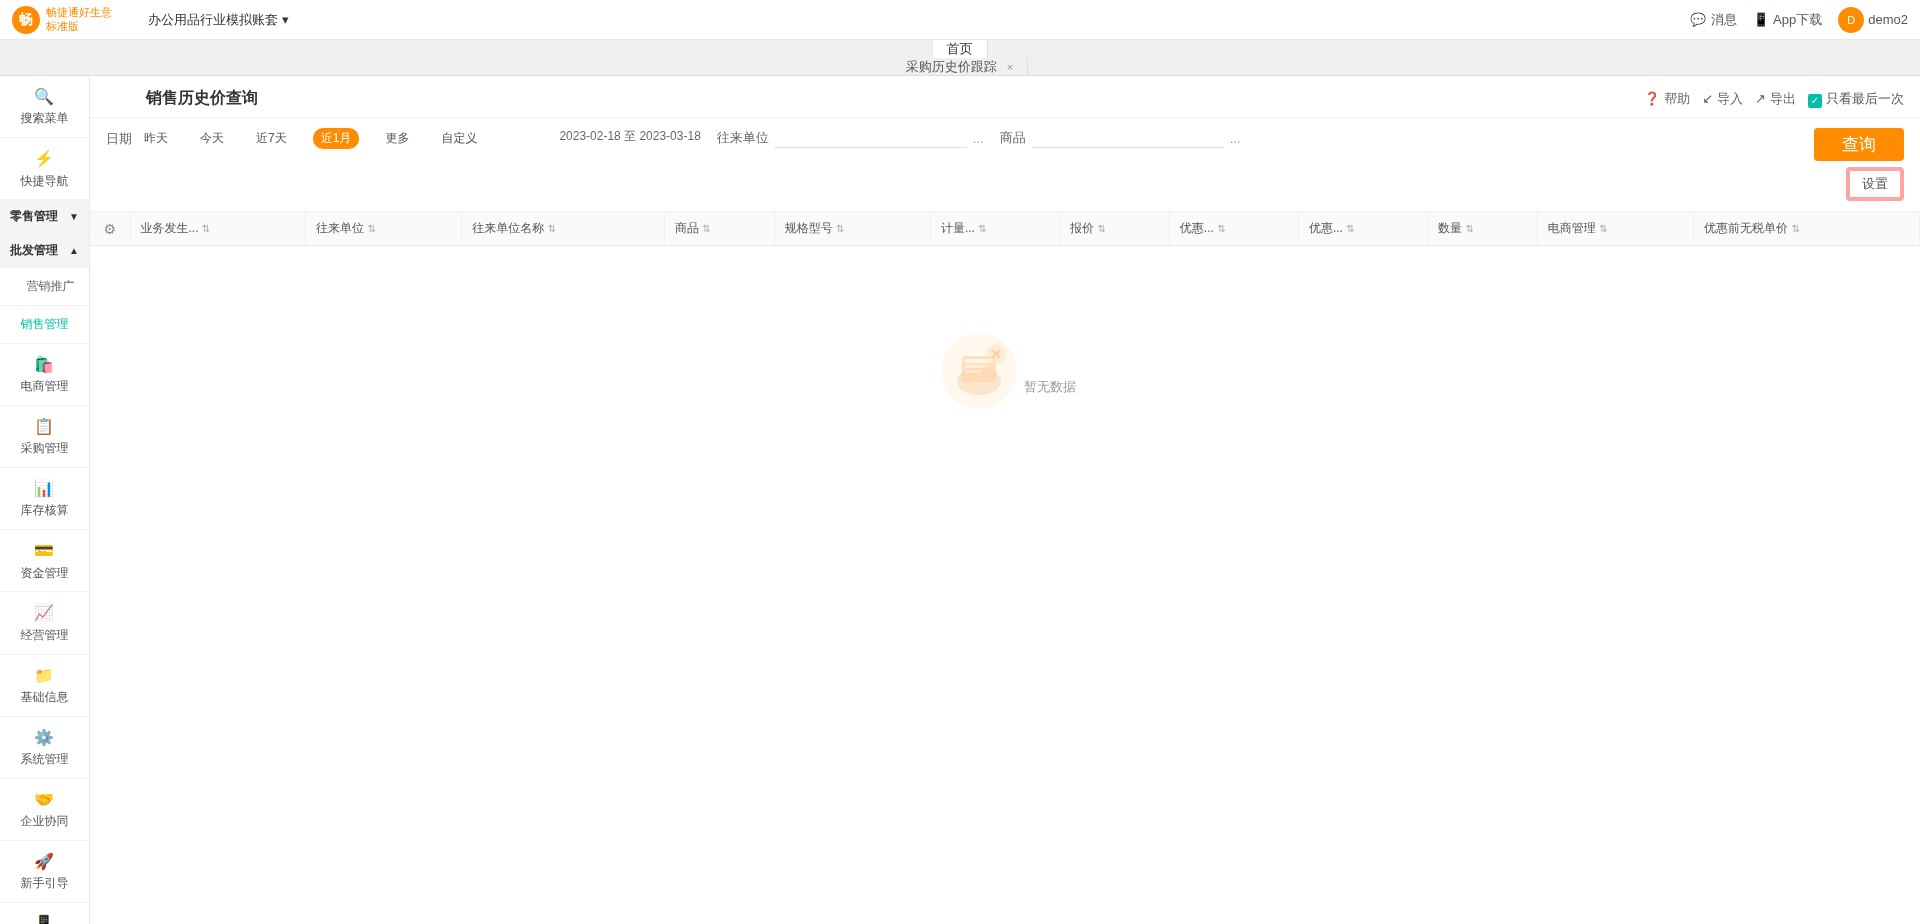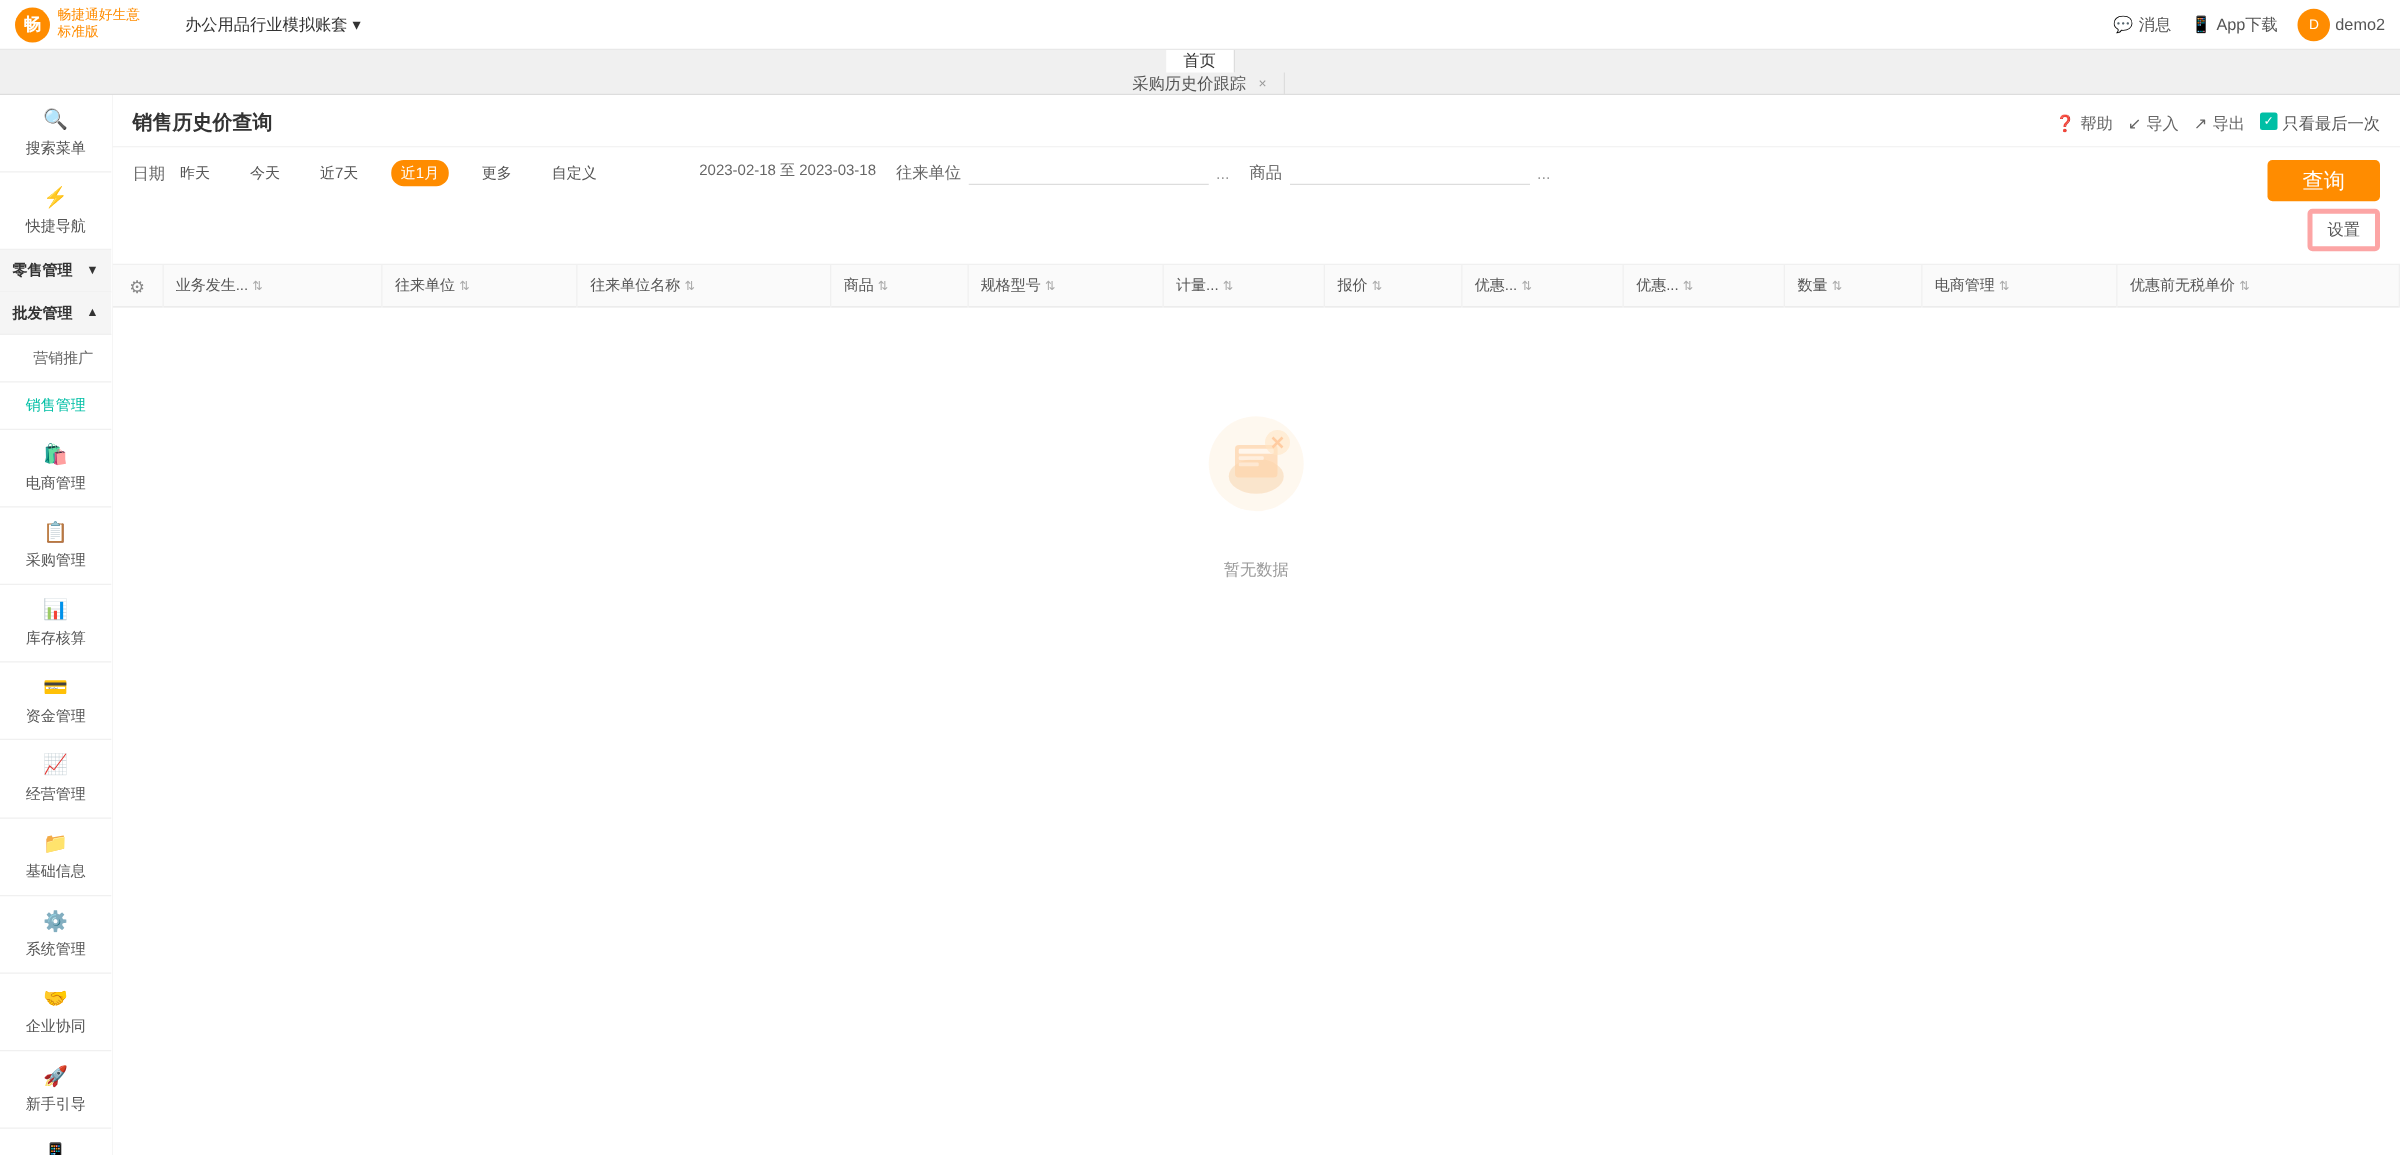--- a/index.html
+++ b/index.html
@@ -105,21 +105,21 @@
     }
 
     
     .page-header {
       display: flex;
       align-items: center;
       justify-content: space-between;
       padding: 12px 16px 8px;
       border-bottom: 1px solid #f0f0f0;
     }
-    .page-title { font-size: 16px; font-weight: bold; color: #333; }
+    .page-title { font-size: 16px; font-weight: bold; color: #333; margin-left: 40px; }
     .page-actions { display: flex; align-items: center; gap: 12px; color: #666; font-size: 13px; }
     .page-action-item { display: flex; align-items: center; gap: 4px; cursor: pointer; }
     .filter-group { display: flex; align-items: center; gap: 6px; }
     .filter-label { color: #666; font-size: 13px; }
     .date-btns { display: flex; gap: 20px; align-items: center; }
     .date-btn { padding: 2px 6px; font-size: 12px; color: #555; cursor: pointer; border-radius: 3px; }
     .date-btn.active { background: #ff8c00; color: #fff; border-radius: 10px; padding: 2px 8px; }
     .date-range { font-size: 12px; color: #666; }
     .filter-input-group { display: flex; align-items: center; gap: 6px; }
     .filter-input { border: none; border-bottom: 1px solid #ddd; padding: 2px 8px; font-size: 13px; color: #333; outline: none; min-width: 160px; background: transparent; }
@@ -165,29 +165,28 @@
     }
     thead th:first-child { width: 40px; text-align: center; }
     thead th .sort-arrows { color: #aaa; font-size: 10px; }
     .gear-cell { display: flex; align-items: center; justify-content: center; }
     .gear-btn { font-size: 14px; color: #888; cursor: pointer; background: none; border: none; }
 
     
     .empty-state {
       flex: 1;
       display: flex;
-      flex-direction: column;
       align-items: center;
       justify-content: center;
       padding: 80px 0;
     }
     .empty-text { color: #999; font-size: 13px; }
 
     
-    .view-option { display: flex; align-items: flex-start; gap: 4px; font-size: 13px; color: #555; cursor: pointer; }
+    .view-option { display: flex; align-items: flex-end; gap: 4px; font-size: 13px; color: #555; cursor: pointer; }
     .checkbox-teal { width: 14px; height: 14px; background: #00bfa5; border-radius: 2px; display: flex; align-items: center; justify-content: center; }
     .checkbox-teal::after { content: '✓'; color: #fff; font-size: 10px; }
   </style>
 </head>
 <body>
 
 <div class="topbar">
   <div class="topbar-left">
     <div class="logo-area">
       <div class="logo-circle">畅</div>

